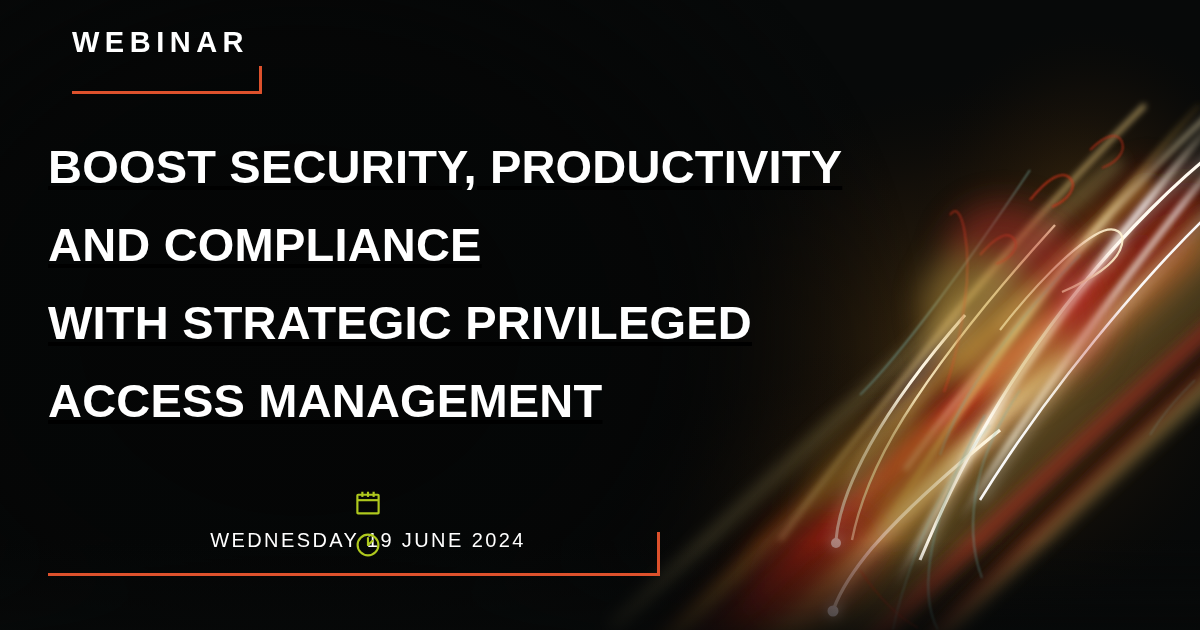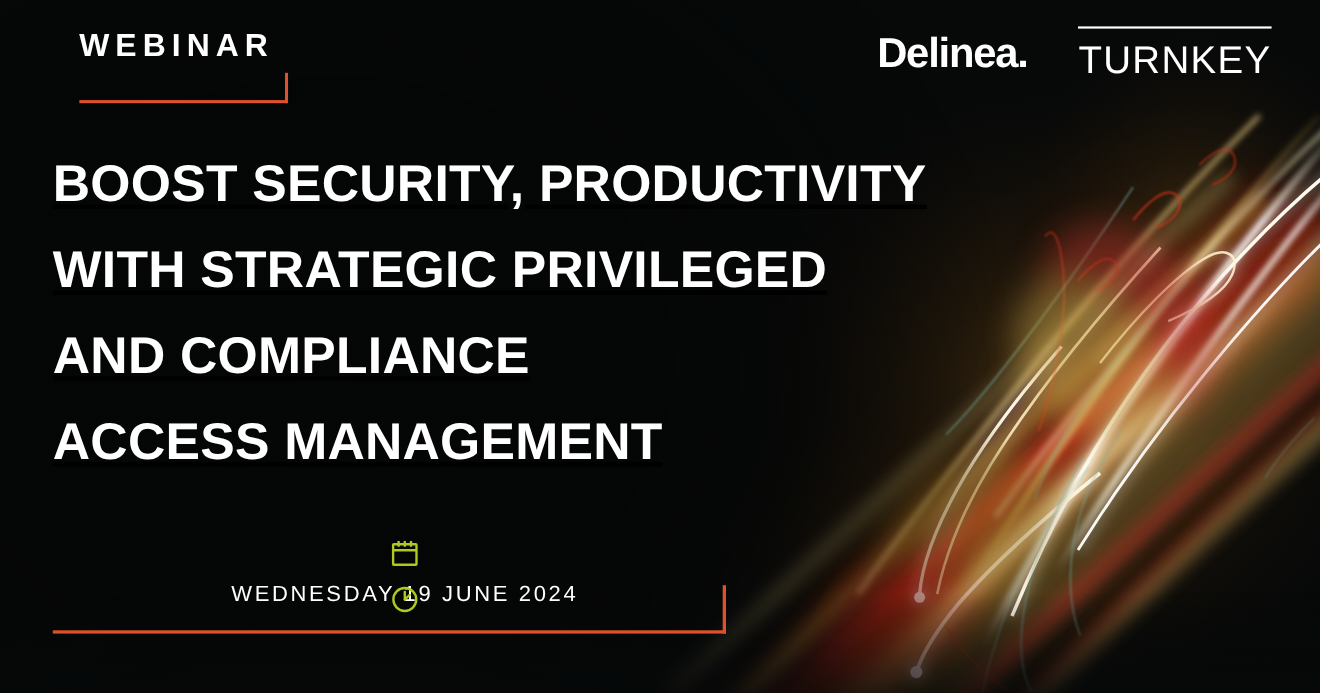--- a/index.html
+++ b/index.html
@@ -308,32 +308,25 @@
   <div class="vignette"></div>
   <div class="bottom-fade"></div>
 
   <div class="content">
 
     <div class="eyebrow">
       <div class="eyebrow-text">WEBINAR</div>
       <div class="eyebrow-rule"></div>
     </div>
 
-    <div class="logos">
-      <div class="logo-delinea">Delinea.</div>
-      <div class="logo-turnkey">
-        <div class="logo-turnkey-rule"></div>
-        <div class="logo-turnkey-text">TURNKEY</div>
-      </div>
-    </div>
 
     <div class="headline">
       <div class="headline-line">BOOST SECURITY, PRODUCTIVITY</div>
+      <div class="headline-line">AND COMPLIANCE</div>
       <div class="headline-line">WITH STRATEGIC PRIVILEGED</div>
-      <div class="headline-line">AND COMPLIANCE</div>
       <div class="headline-line">ACCESS MANAGEMENT</div>
     </div>
 
     <div class="meta">
 
       <div class="meta-row">
         <svg class="meta-icon" viewBox="0 0 24 24">
           <rect x="2.2" y="4.4" width="19.6" height="17.2" rx="0.6" fill="none" stroke="#AFC91E" stroke-width="2"></rect>
           <line x1="2.2" y1="9.4" x2="21.8" y2="9.4" stroke="#AFC91E" stroke-width="2"></line>
           <line x1="6.8" y1="1.6" x2="6.8" y2="6.4" stroke="#AFC91E" stroke-width="2"></line>

